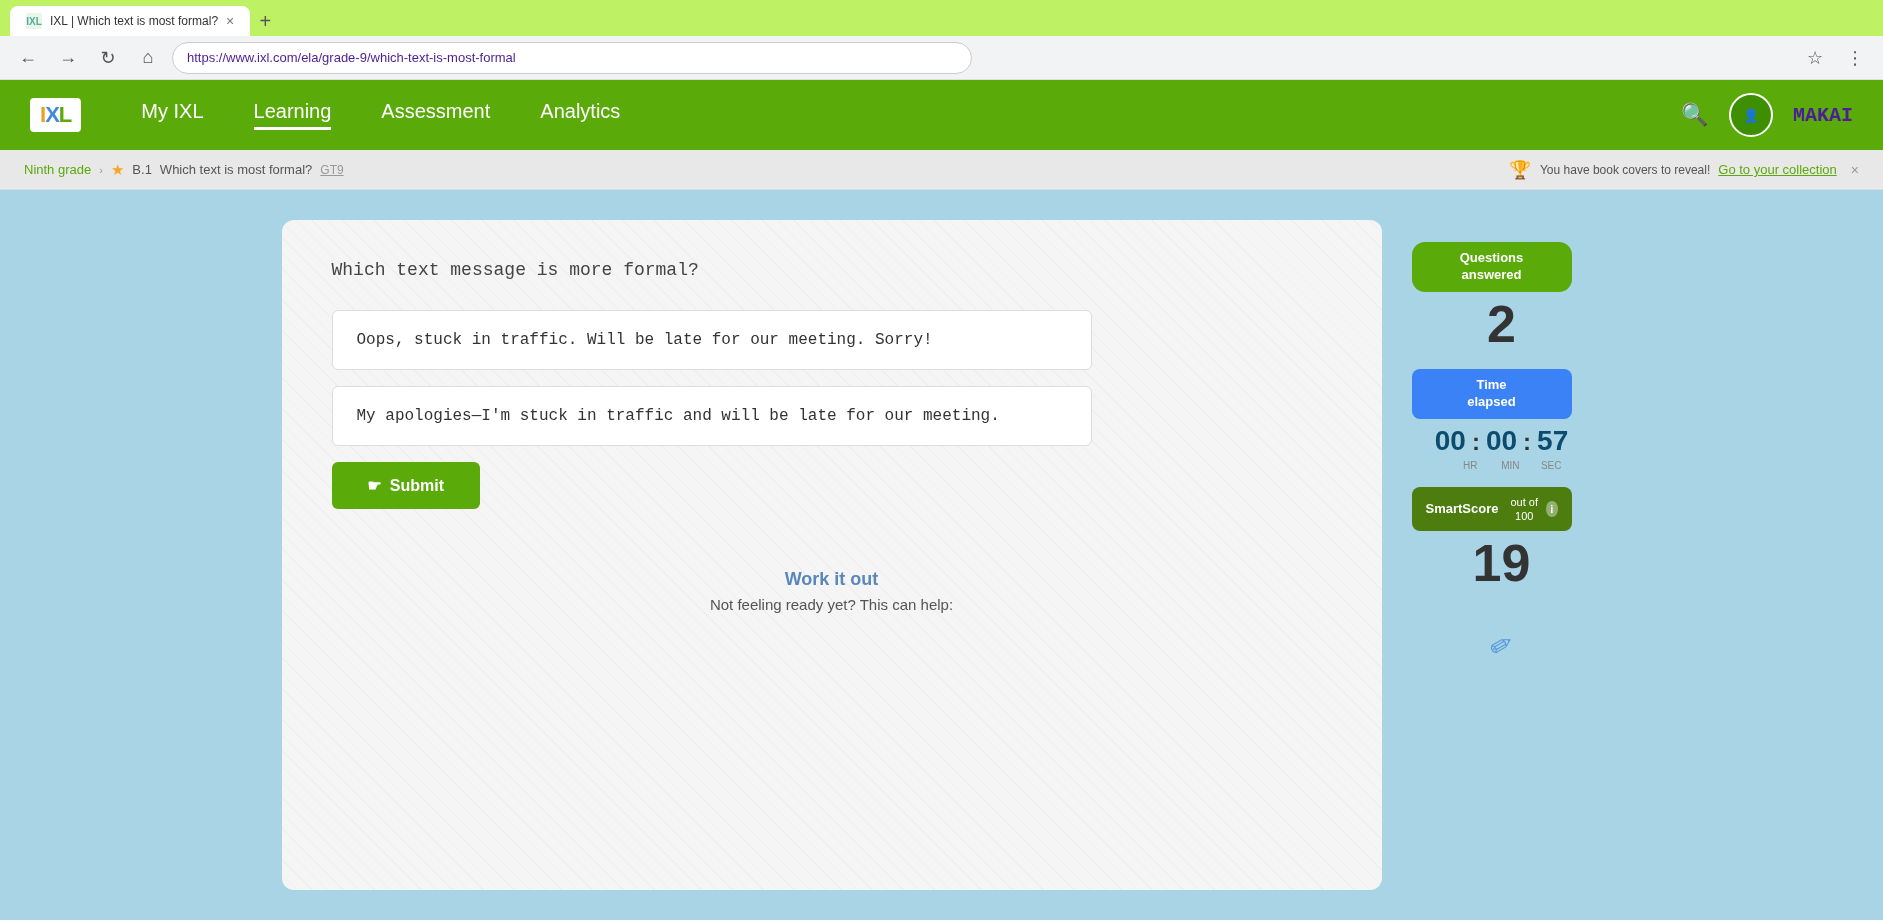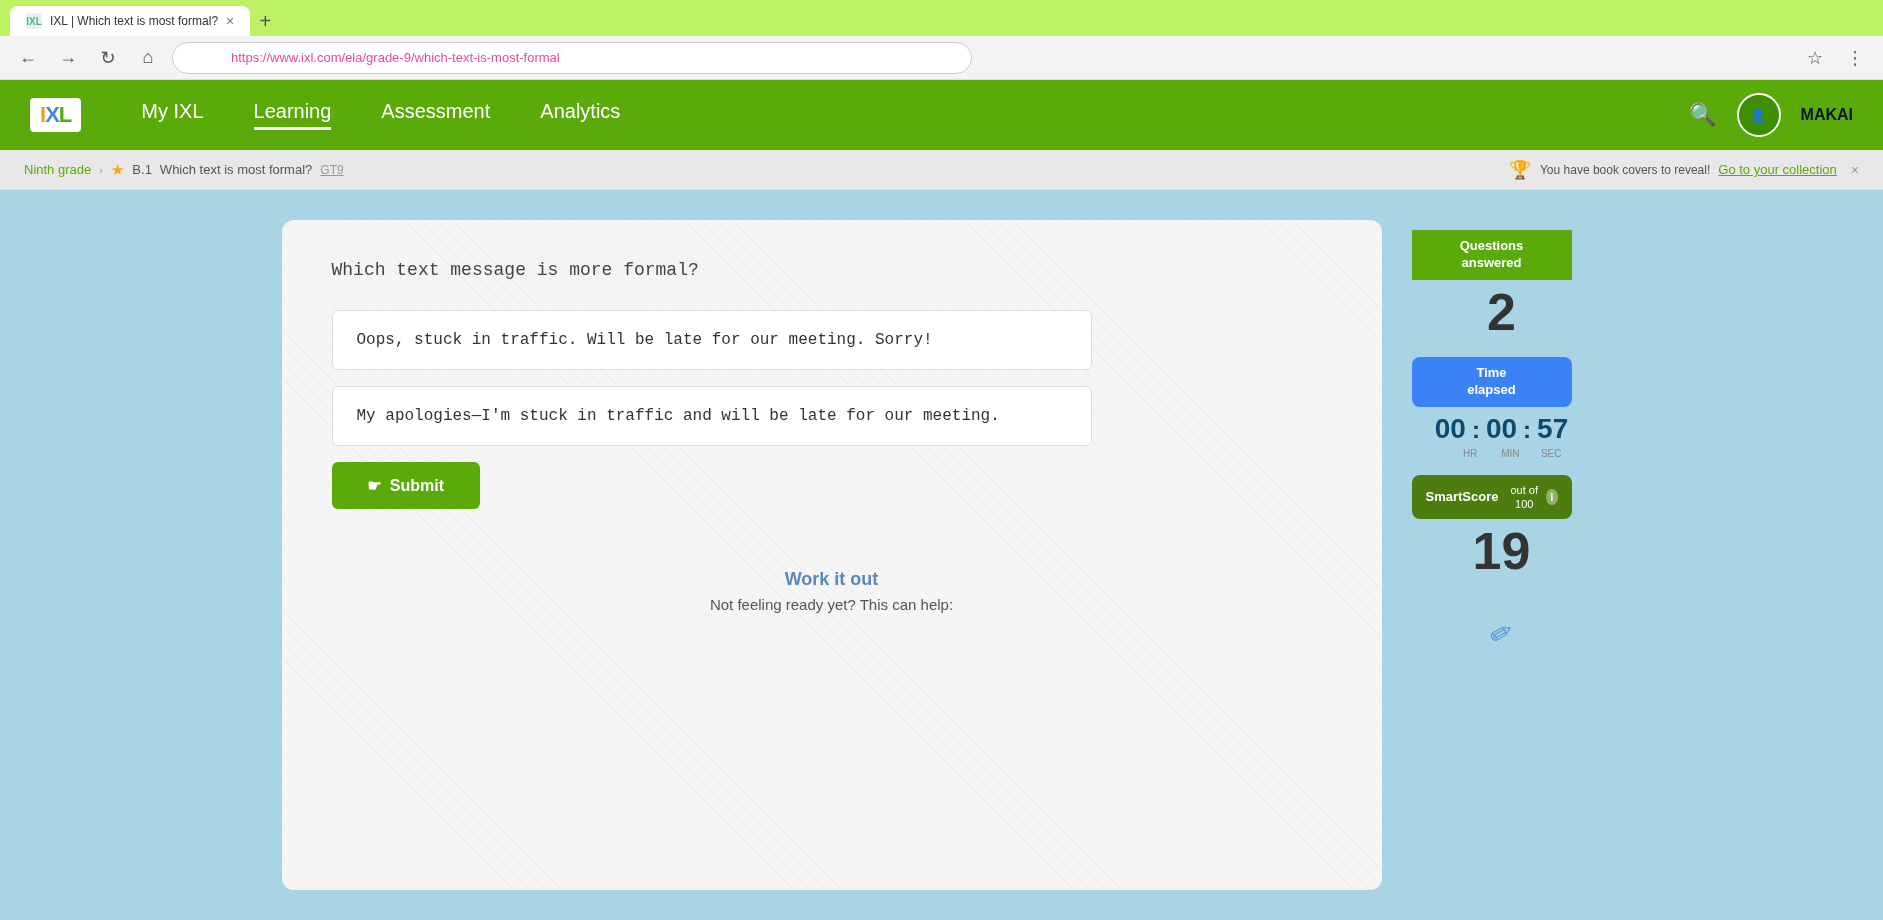--- a/index.html
+++ b/index.html
@@ -70,21 +70,21 @@
       border: 1px solid #ccc;
       border-radius: 16px;
       background: #fff;
       display: flex;
       align-items: center;
       padding: 0 14px;
       font-size: 13px;
       color: #333;
       max-width: 800px;
     }
-    .address-bar span { color: #ec4899; margin-left: 44px; }
+    .address-bar span { color: #4c1d95; }
     .browser-icons-right {
       display: flex;
       gap: 8px;
       margin-left: auto;
       color: #555;
       font-size: 18px;
     }
     .browser-icon-btn {
       width: 32px; height: 32px;
       display: flex; align-items: center; justify-content: center;
@@ -155,23 +155,24 @@
       display: flex;
       align-items: center;
       justify-content: center;
       color: #fff;
       font-size: 13px;
       font-weight: bold;
       cursor: pointer;
       border: 2px solid #fff;
     }
     .user-name {
-      color: #0f172a;
-      font-size: 16px;
-      font-weight: bold;
+      color: #4c1d95;
+      font-size: 20px;
+      font-weight: bold;
+      font-family: Liberation Mono, monospace;
     }
 
     
     .breadcrumb-bar {
       background: #e8e8e8;
       height: 40px;
       display: flex;
       align-items: center;
       padding: 0 24px;
       font-size: 13px;
@@ -296,27 +297,28 @@
       gap: 16px;
       padding-top: 10px;
     }
     .sidebar-widget {
       width: 180px;
       text-align: center;
     }
     .questions-answered-badge {
       background: #5aaa0a;
       color: #fff;
-      border-radius: 0;
+      border-radius: 13px;
       padding: 8px 14px;
       font-size: 13px;
       font-weight: bold;
       line-height: 1.3;
       width: 160px;
       text-align: center;
+      margin-top: 12px;
     }
     .questions-count {
       font-size: 52px;
       font-weight: bold;
       color: #333;
       line-height: 1.1;
       margin-top: 4px;
     }
     .time-elapsed-badge {
       background: #3b82f6;

